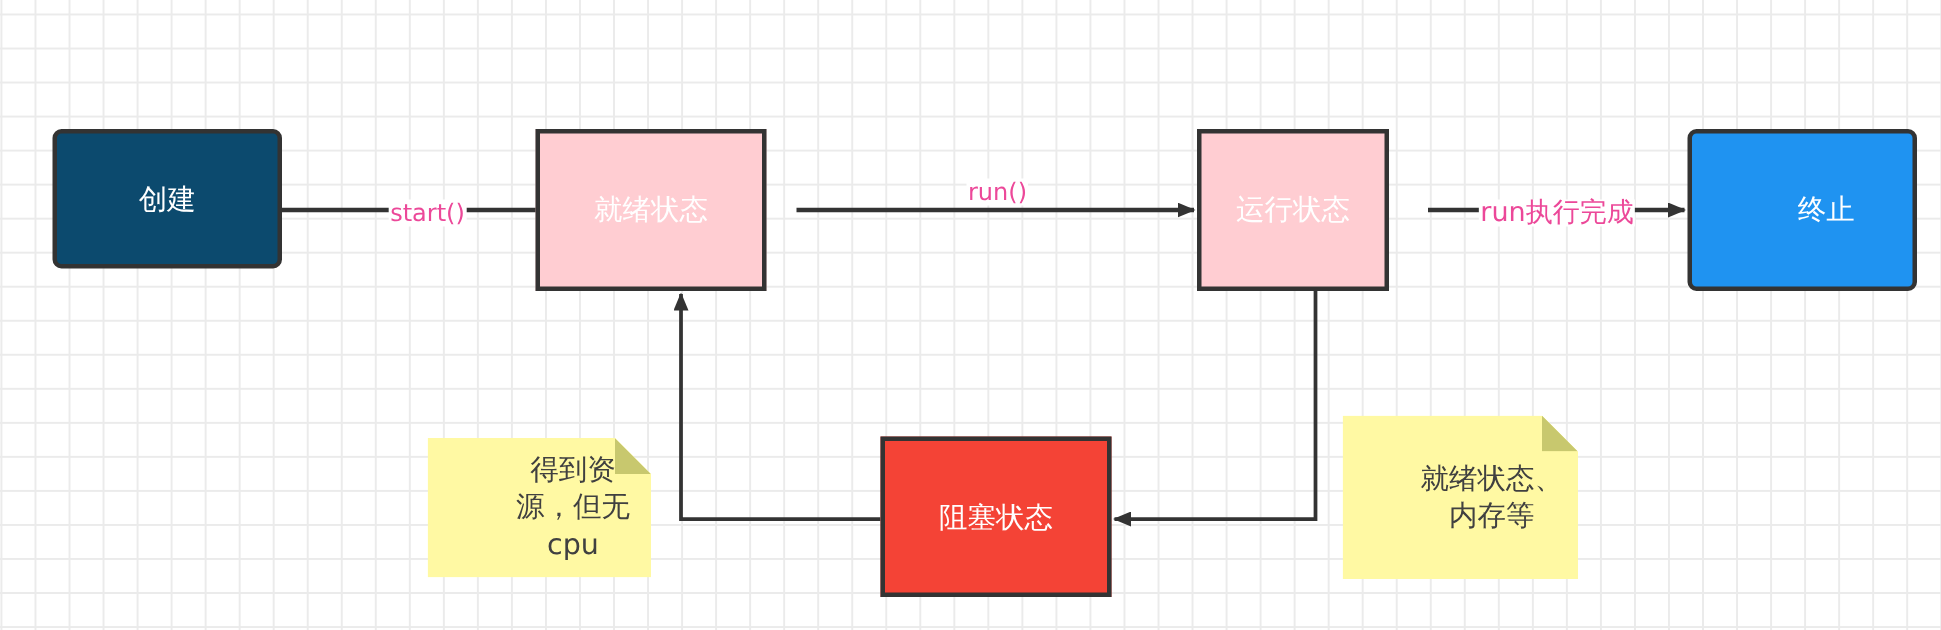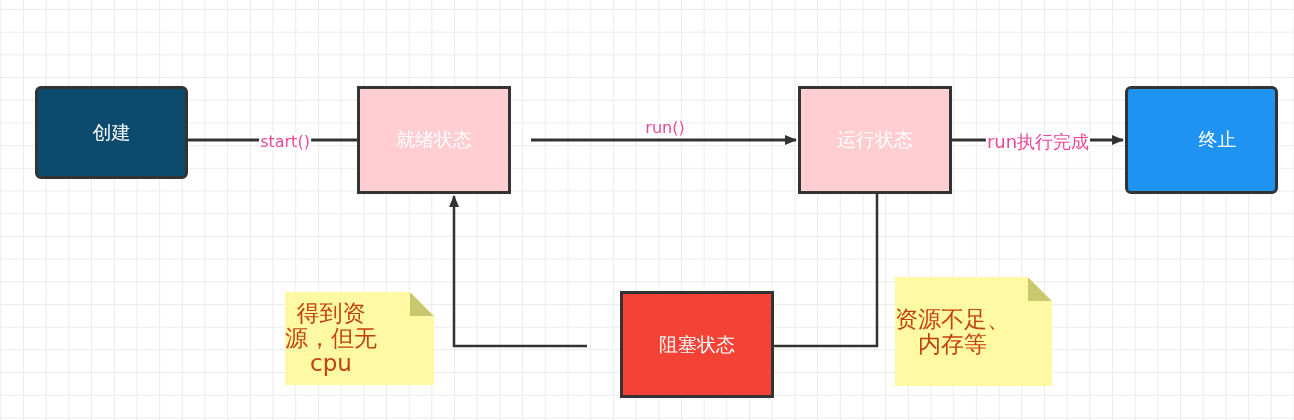--- a/index.html
+++ b/index.html
@@ -15,41 +15,41 @@
   }
   .node {
     position: absolute; box-sizing: border-box;
     border: 3px solid #333333;
     display: flex; align-items: center; justify-content: center;
     color: #ffffff; font-size: 19px;
   }
   .rounded { border-radius: 6px; }
   #n-create { left: 35px; top: 86px; width: 153px; height: 93px; background: #0c4a6e; }
   #n-ready  { left: 357px; top: 86px; width: 154px; height: 108px; background: #ffcdd2; }
-  #n-run    { left: 798px; top: 86px; width: 154px; height: 108px; background: #ffcdd2; }
+  #n-run    { left: 798px; top: 86px; width: 128px; height: 108px; background: #ffcdd2; }
   #n-end    { left: 1125px; top: 86px; width: 153px; height: 108px; background: #1f93f1; padding-left: 32px; }
-  #n-block  { left: 587px; top: 291px; width: 154px; height: 107px; background: #f44336; margin-left: 33px; }
+  #n-block  { left: 587px; top: 291px; width: 154px; height: 107px; background: #f44336; }
 
   svg.edges { position: absolute; left: 0; top: 0; width: 1294px; height: 420px; }
 
   .edge-label {
     position: absolute; background: #ffffff; color: #ec4899;
     font-size: 16px; line-height: 18px; padding: 0 1px;
     transform: translate(-50%, -50%);
     white-space: nowrap;
   }
   #lbl-start { left: 285px; top: 142px; }
   #lbl-run   { left: 665px; top: 128px; }
   #lbl-done  { left: 1038px; top: 142px; font-size: 18px; }
 
   .note {
     position: absolute; box-sizing: border-box;
-    background: #fff9a3; color: #c2410c;
-    font-size: 23px; line-height: 25px; text-align: center;
-    display: flex; align-items: center; justify-content: flex-start;
+    background: #fff9a3; color: #404040;
+    font-size: 19px; line-height: 25px; text-align: center;
+    display: flex; align-items: center; justify-content: flex-end;
     clip-path: polygon(0 0, calc(100% - 24px) 0, 100% 24px, 100% 100%, 0 100%);
   }
   .note .fold {
     position: absolute; right: 0; top: 0; width: 24px; height: 24px;
     background: #c8c86e;
     clip-path: polygon(0 0, 100% 100%, 0 100%);
   }
   #note-left  { left: 285px; top: 292px; width: 149px; height: 93px; }
   #note-right { left: 895px; top: 277px; width: 157px; height: 109px; }
   .note-text { white-space: pre-line; padding-right: 10px; }
@@ -92,15 +92,15 @@
 <span class="edge-label" id="lbl-done">run执行完成</span>
 
 <div class="note" id="note-left">
   <span class="fold"></span>
   <span class="note-text">得到资
 源，但无
 cpu</span>
 </div>
 <div class="note" id="note-right">
   <span class="fold"></span>
-  <span class="note-text">资源不足、
+  <span class="note-text">就绪状态、
 内存等</span>
 </div>
 
 </body></html>

